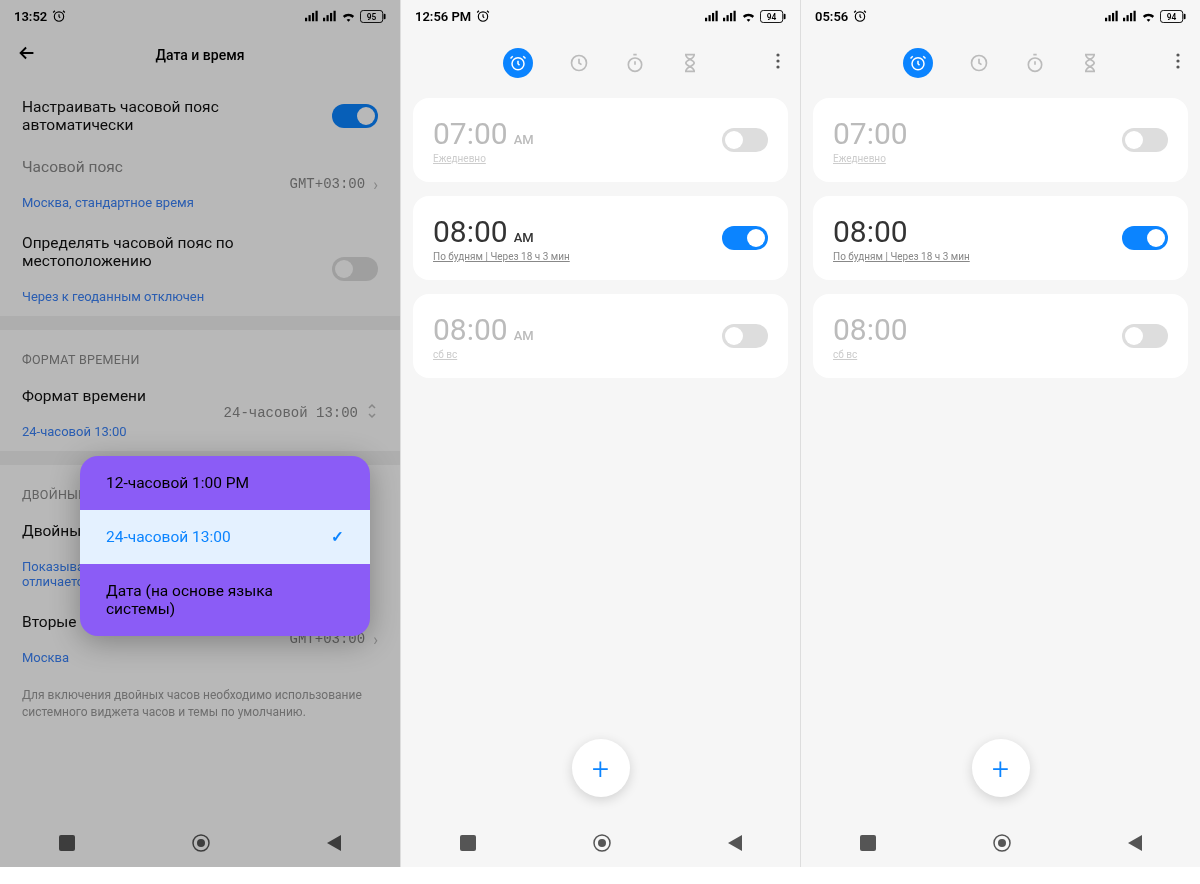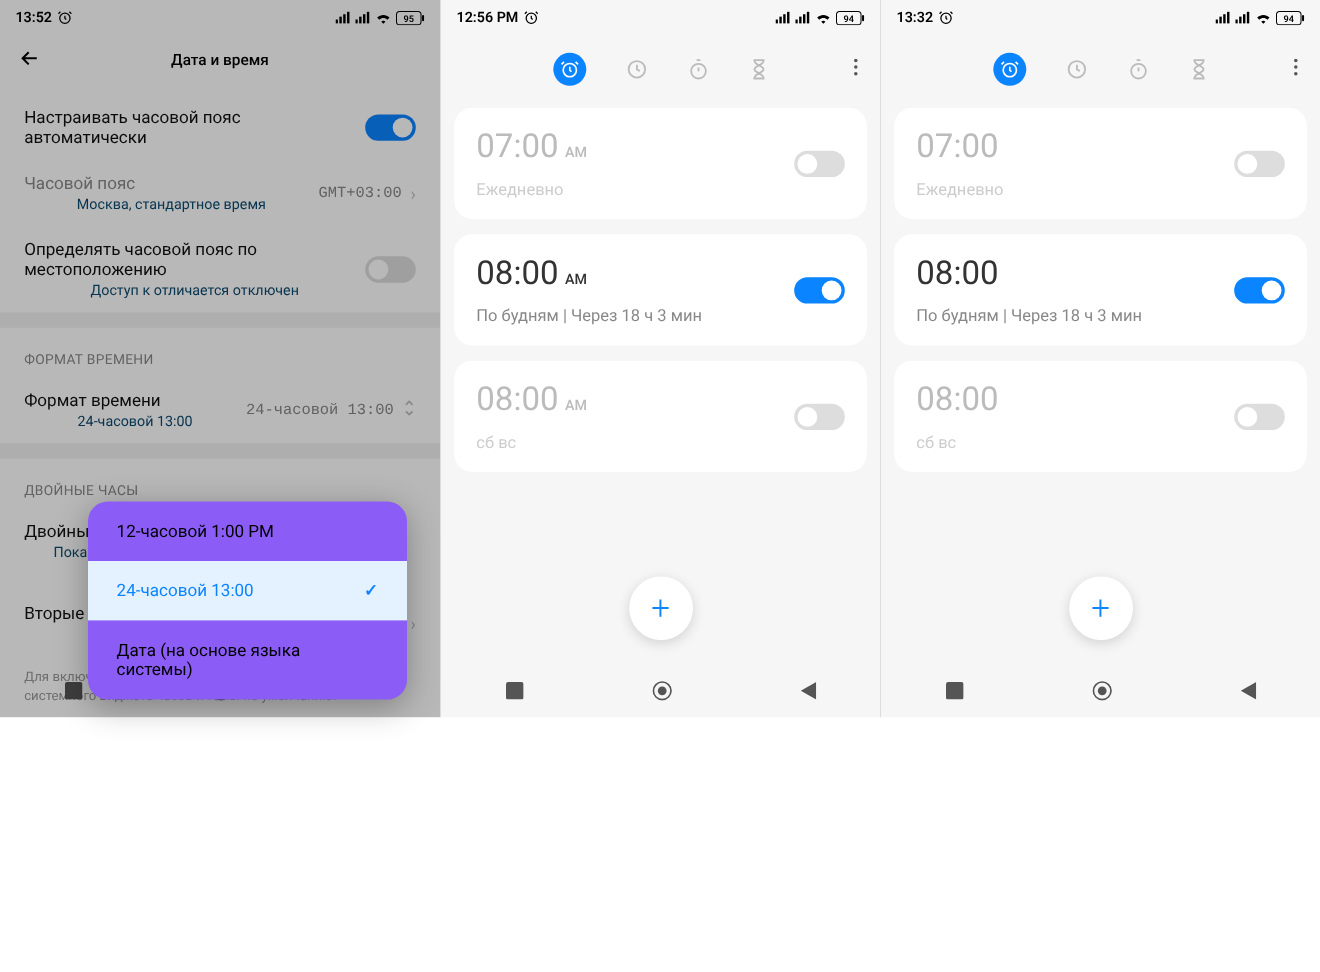--- a/index.html
+++ b/index.html
@@ -1,36 +1,36 @@
 <!DOCTYPE html>
 <html><head>
 <meta charset="utf-8">
 <style>
 * { box-sizing: border-box; margin: 0; padding: 0; font-family: -apple-system, BlinkMacSystemFont, "Segoe UI", Roboto, sans-serif; }
 body { background: #fff; width: 1200px; height: 884px; display: flex; overflow: hidden; }
-.phone { width: 400px; height: 652px; position: relative; background: #f6f6f6; }
+.phone { width: 400px; height: 867px; position: relative; background: #f6f6f6; }
 .phone + .phone { border-left: 1px solid #ddd; }
 
 .statusbar { height: 32px; display: flex; justify-content: space-between; align-items: center; padding: 0 14px; font-size: 13px; font-weight: 600; }
 .statusbar .left { display: flex; align-items: center; gap: 5px; }
 .statusbar .right { display: flex; align-items: center; gap: 4px; }
 .statusbar svg { display: block; }
 
 .dim-overlay { position: absolute; inset: 0; background: rgba(0,0,0,0.28); pointer-events: none; z-index: 5; }
 
 
 .p1 { background: #fff; }
 .p1 .header { display: flex; align-items: center; padding: 10px 16px 18px; }
 .p1 .header .back { width: 28px; }
 .p1 .header .title { flex: 1; text-align: center; font-size: 14px; font-weight: 500; margin-left: -28px; }
 
 .setrow { padding: 12px 22px; display: flex; align-items: center; }
 .setrow .txt { flex: 1; }
 .setrow .lbl { font-size: 15.5px; color: #111; }
-.setrow .sub { font-size: 13px; color: #0c4a6e; margin-top: 3px; text-align: center; }
+.setrow .sub { font-size: 13px; color: #3b82f6; margin-top: 19px; }
 .setrow .val { color: #888; font-size: 14px; margin-right: 8px; font-family: Liberation Mono, monospace; }
 
 .section-label { padding: 22px 22px 8px; font-size: 12.5px; color: #888; letter-spacing: 0.3px; }
 .divider-space { height: 14px; background: #f2f2f2; }
 .hint { padding: 10px 22px; font-size: 12px; color: #999; line-height: 1.4; }
 
 .toggle { width: 46px; height: 24px; border-radius: 12px; position: relative; }
 .toggle .knob { position: absolute; width: 18px; height: 18px; border-radius: 50%; top: 3px; }
 .toggle.on { background: #0b84ff; }
 .toggle.on .knob { right: 3px; background: #fff; }
@@ -51,21 +51,21 @@
 .tab-icon.active .circle { background: #0b84ff; }
 .tab-icon .circle { width: 30px; height: 30px; border-radius: 50%; display: flex; align-items: center; justify-content: center; }
 .more-icon { position: absolute; right: 20px; }
 
 .alarm-list { padding: 0 12px; background: #f6f6f6; }
 .alarm-card { background: #fff; border-radius: 16px; padding: 18px 20px; margin-bottom: 14px; display: flex; align-items: center; }
 .alarm-card .time-block { flex: 1; }
 .alarm-card .time { font-size: 30px; font-weight: 400; color: #333; display: flex; align-items: baseline; gap: 6px; }
 .alarm-card.disabled .time { color: #bbb; }
 .alarm-card .ampm { font-size: 13px; font-weight: 500; }
-.alarm-card .desc { font-size: 15px; color: #888; margin-top: 12px; }
+.alarm-card .desc { font-size: 10px; color: #888; margin-top: 2px; text-decoration: underline; }
 .alarm-card.disabled .desc { color: #ccc; }
 
 .fab { position: absolute; bottom: 70px; left: 50%; transform: translateX(-50%); width: 58px; height: 58px; border-radius: 50%; background: #fff; box-shadow: 0 3px 12px rgba(0,0,0,0.15); display: flex; align-items: center; justify-content: center; color: #0b84ff; font-size: 30px; font-weight: 300; }
 
 .chev { color: #bbb; }
 </style>
 </head>
 <body>
 
 <div class="phone p1">
@@ -126,21 +126,21 @@
       <div class="lbl" style="color:#888">Часовой пояс</div>
       <div class="sub">Москва, стандартное время</div>
     </div>
     <span class="val">GMT+03:00</span>
     <span class="chev">›</span>
   </div>
 
   <div class="setrow">
     <div class="txt">
       <div class="lbl">Определять часовой пояс по местоположению</div>
-      <div class="sub">Доступ к отличается отключен</div>
+      <div class="sub">Через к геоданным отключен</div>
     </div>
     <div class="toggle off">
         <div class="knob"></div>
       </div>
   </div>
 
   <div class="divider-space"></div>
   <div class="section-label">ФОРМАТ ВРЕМЕНИ</div>
 
   <div class="setrow">
@@ -317,21 +317,21 @@
       </svg>
     <svg width="14" height="16" viewBox="0 0 14 16">
         <path d="M14 0v16L0 8z" fill="#555"></path>
       </svg>
   </div>
 </div>
 
 <div class="phone p3">
   <div class="statusbar">
     <div class="left">
-      <span>13:32</span>
+      <span>05:56</span>
       <svg width="14" height="14" viewBox="0 0 24 24" fill="none" stroke="currentColor" stroke-width="2">
           <circle cx="12" cy="13" r="8"></circle>
           <path d="M12 9v4l2 2M5 3L2 6M22 6l-3-3"></path>
         </svg>
     </div>
     <div class="right">
       <svg width="14" height="12" viewBox="0 0 16 12">
           <rect x="0" y="8" width="2.5" height="4"></rect>
           <rect x="4" y="5" width="2.5" height="7"></rect>
           <rect x="8" y="2.5" width="2.5" height="9.5"></rect>

